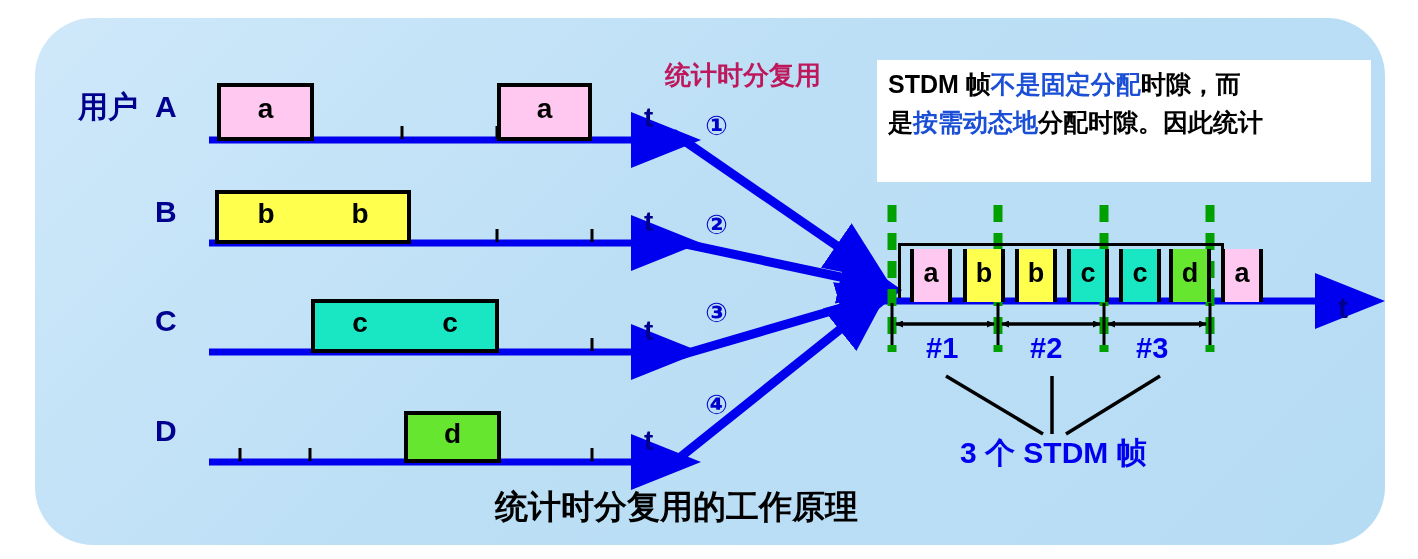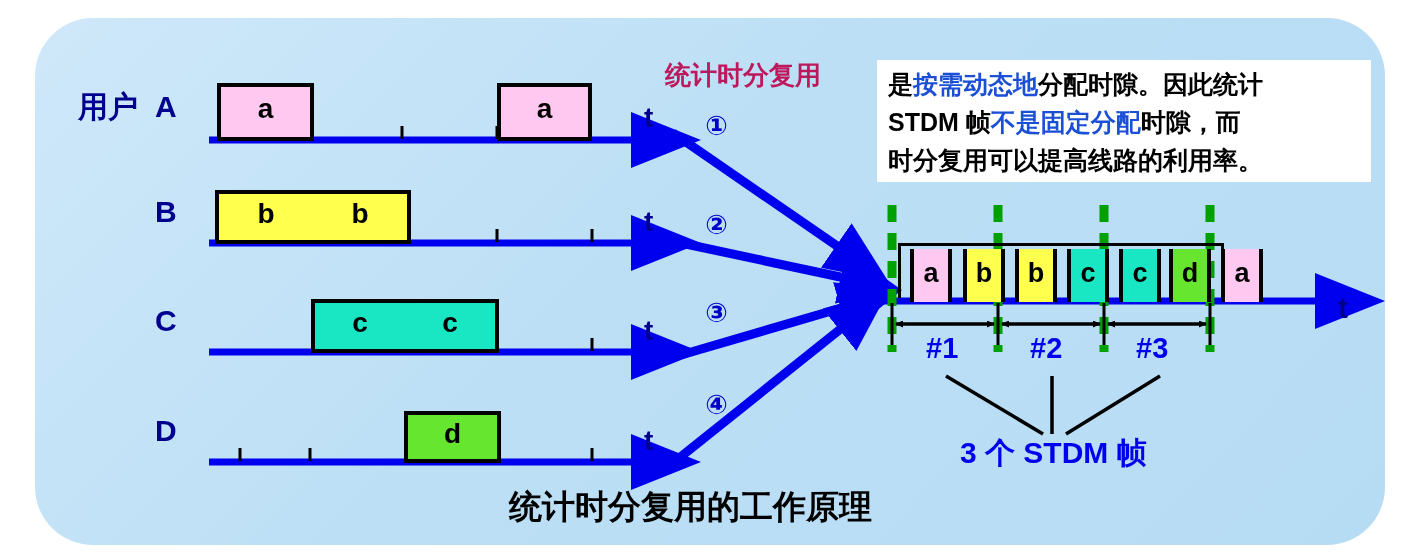--- a/index.html
+++ b/index.html
@@ -211,23 +211,22 @@
   </div>
 
   <div class="lbl circnum" style="left:705px;top:113px;">①</div>
   <div class="lbl circnum" style="left:705px;top:212px;">②</div>
   <div class="lbl circnum" style="left:705px;top:300px;">③</div>
   <div class="lbl circnum" style="left:705px;top:392px;">④</div>
 
   <div class="lbl magenta-title" style="left:665px;top:62px;">统计时分复用</div>
 
   <div id="notebox">
+    <div class="noteline"><span>STDM 帧</span><span class="hl">不是固定分配</span><span>时隙，而</span></div>
     <div class="noteline"><span>是</span><span class="hl">按需动态地</span><span>分配时隙。因此统计</span></div>
-    <div class="noteline"><span>STDM 帧</span><span class="hl">不是固定分配</span><span>时隙，而</span></div>
-    <div class="noteline">时分复用可以提高线路的利用率。</div>
   </div>
 
   <div id="frameouter"></div>
 
   <div class="cell c-a" style="left:910px;width:42px;">
     <span>a</span>
   </div>
   <div class="cell c-b" style="left:963px;width:42px;">
     <span>b</span>
   </div>
@@ -246,15 +245,15 @@
   <div class="cell c-a" style="left:1221px;width:42px;">
     <span>a</span>
   </div>
 
   <div class="lbl frame-num" style="left:926px;top:334px;">#1</div>
   <div class="lbl frame-num" style="left:1030px;top:334px;">#2</div>
   <div class="lbl frame-num" style="left:1136px;top:334px;">#3</div>
 
   <div class="lbl stdm-count" style="left:940px;top:438px;margin-left:20px;">3 个 STDM 帧</div>
 
-  <div class="lbl bottom-title" style="left:509px;top:490px;">统计时分复用的工作原理</div>
+  <div class="lbl bottom-title" style="left:495px;top:490px;">统计时分复用的工作原理</div>
 
 </div>
 
 </body></html>

